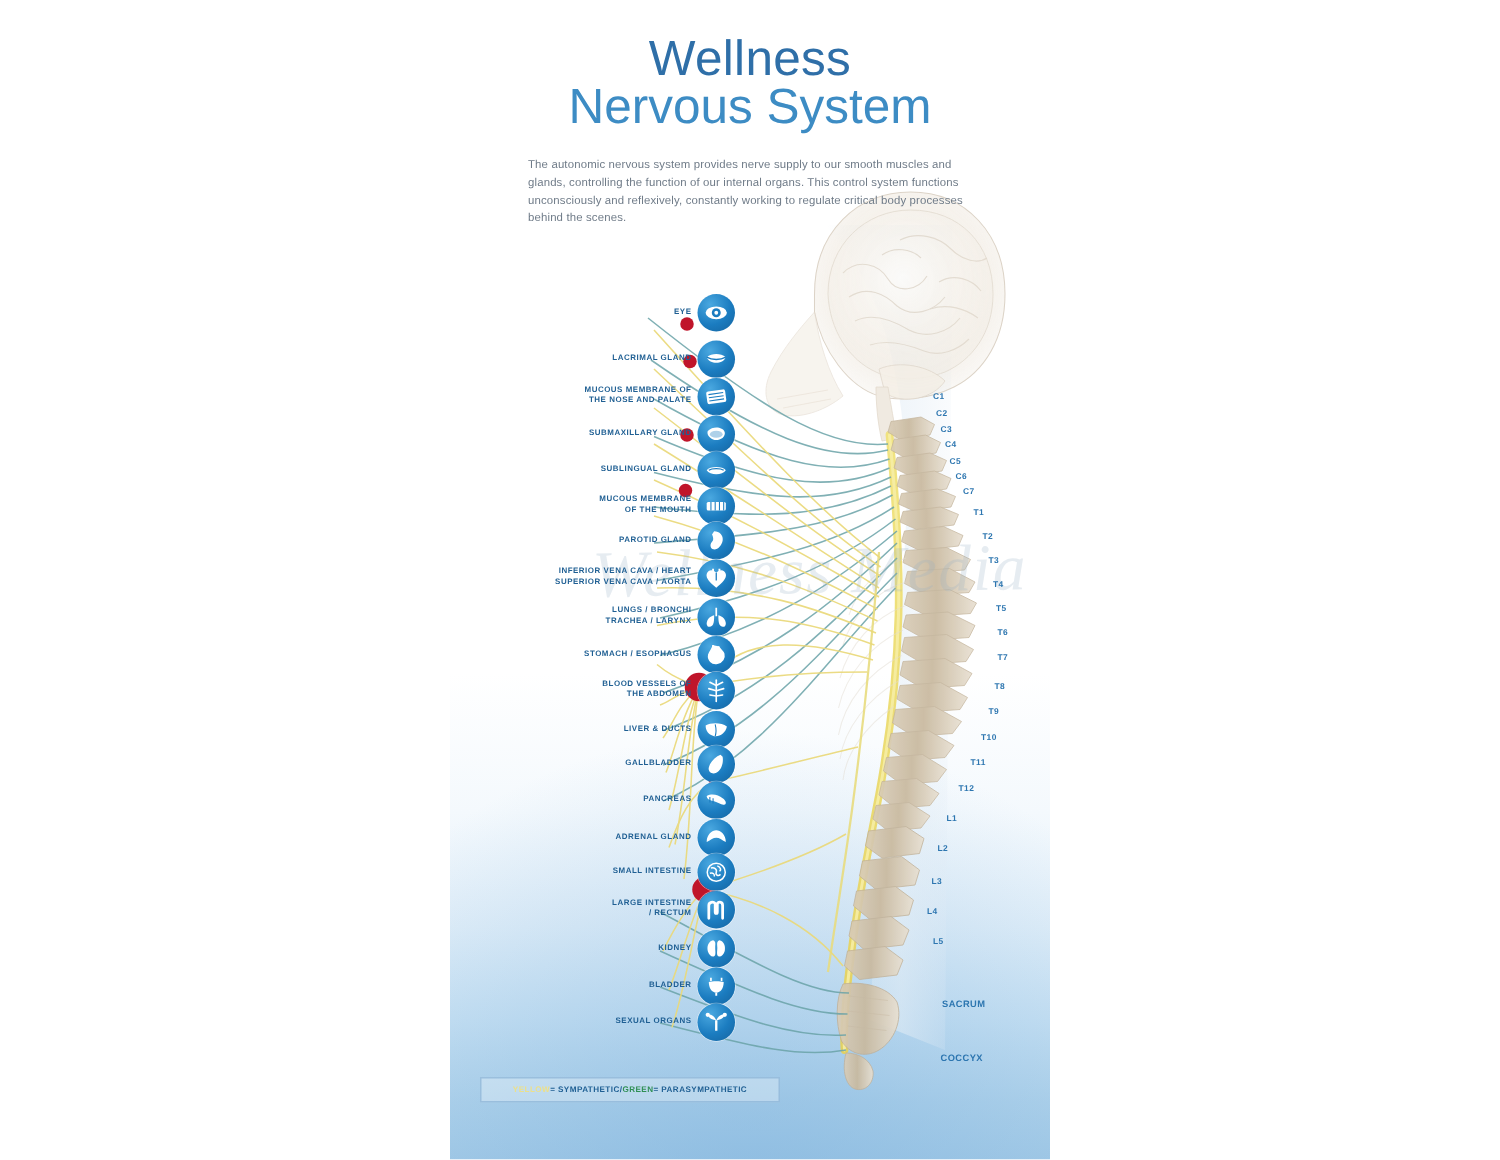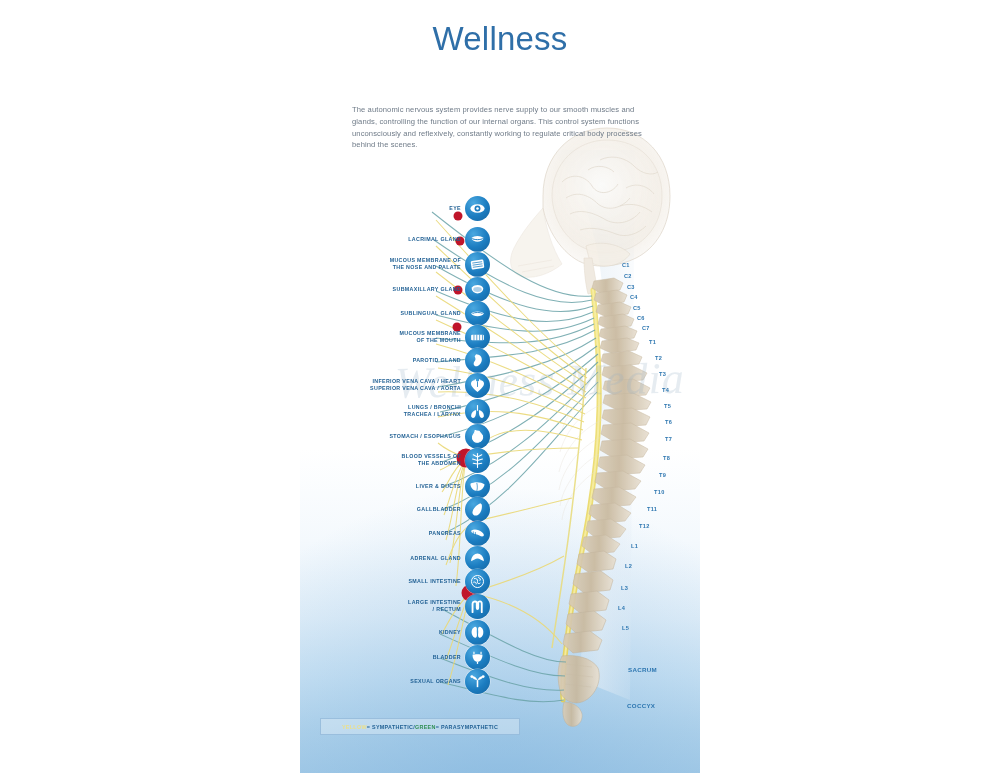--- a/index.html
+++ b/index.html
@@ -296,20 +296,21 @@
         <circle cx="166" cy="458" r="9.5" fill="#c0152a"></circle>
         <circle cx="177" cy="521" r="4.5" fill="#c0152a"></circle>
         <circle cx="170" cy="593" r="8.5" fill="#c0152a"></circle>
       </g>
     </svg>
 
     <div id="watermark">Wellness Media</div>
 
     <div class="title-wrap">
       <div class="t1">Wellness</div>
+      <div class="t2">Nervous System</div>
     </div>
     <div class="intro">The autonomic nervous system provides nerve supply to our smooth muscles and glands, controlling the function of our internal organs. This control system functions unconsciously and reflexively, constantly working to regulate critical body processes behind the scenes.</div>
 
     <div id="organ-list">
         <div class="organ-row" style="top: 195.5px; left: 69px;">
           <div class="organ-label" style="width: 96px;">EYE</div>
           <div class="organ-icon" style="width: 25px; height: 25px;">
             <svg viewBox="0 0 24 24" width="17" height="17">
               <ellipse cx="12" cy="12" rx="10" ry="6" fill="#fff"></ellipse>
               <circle cx="12" cy="12" r="4.2" fill="#1b7cc0"></circle>

